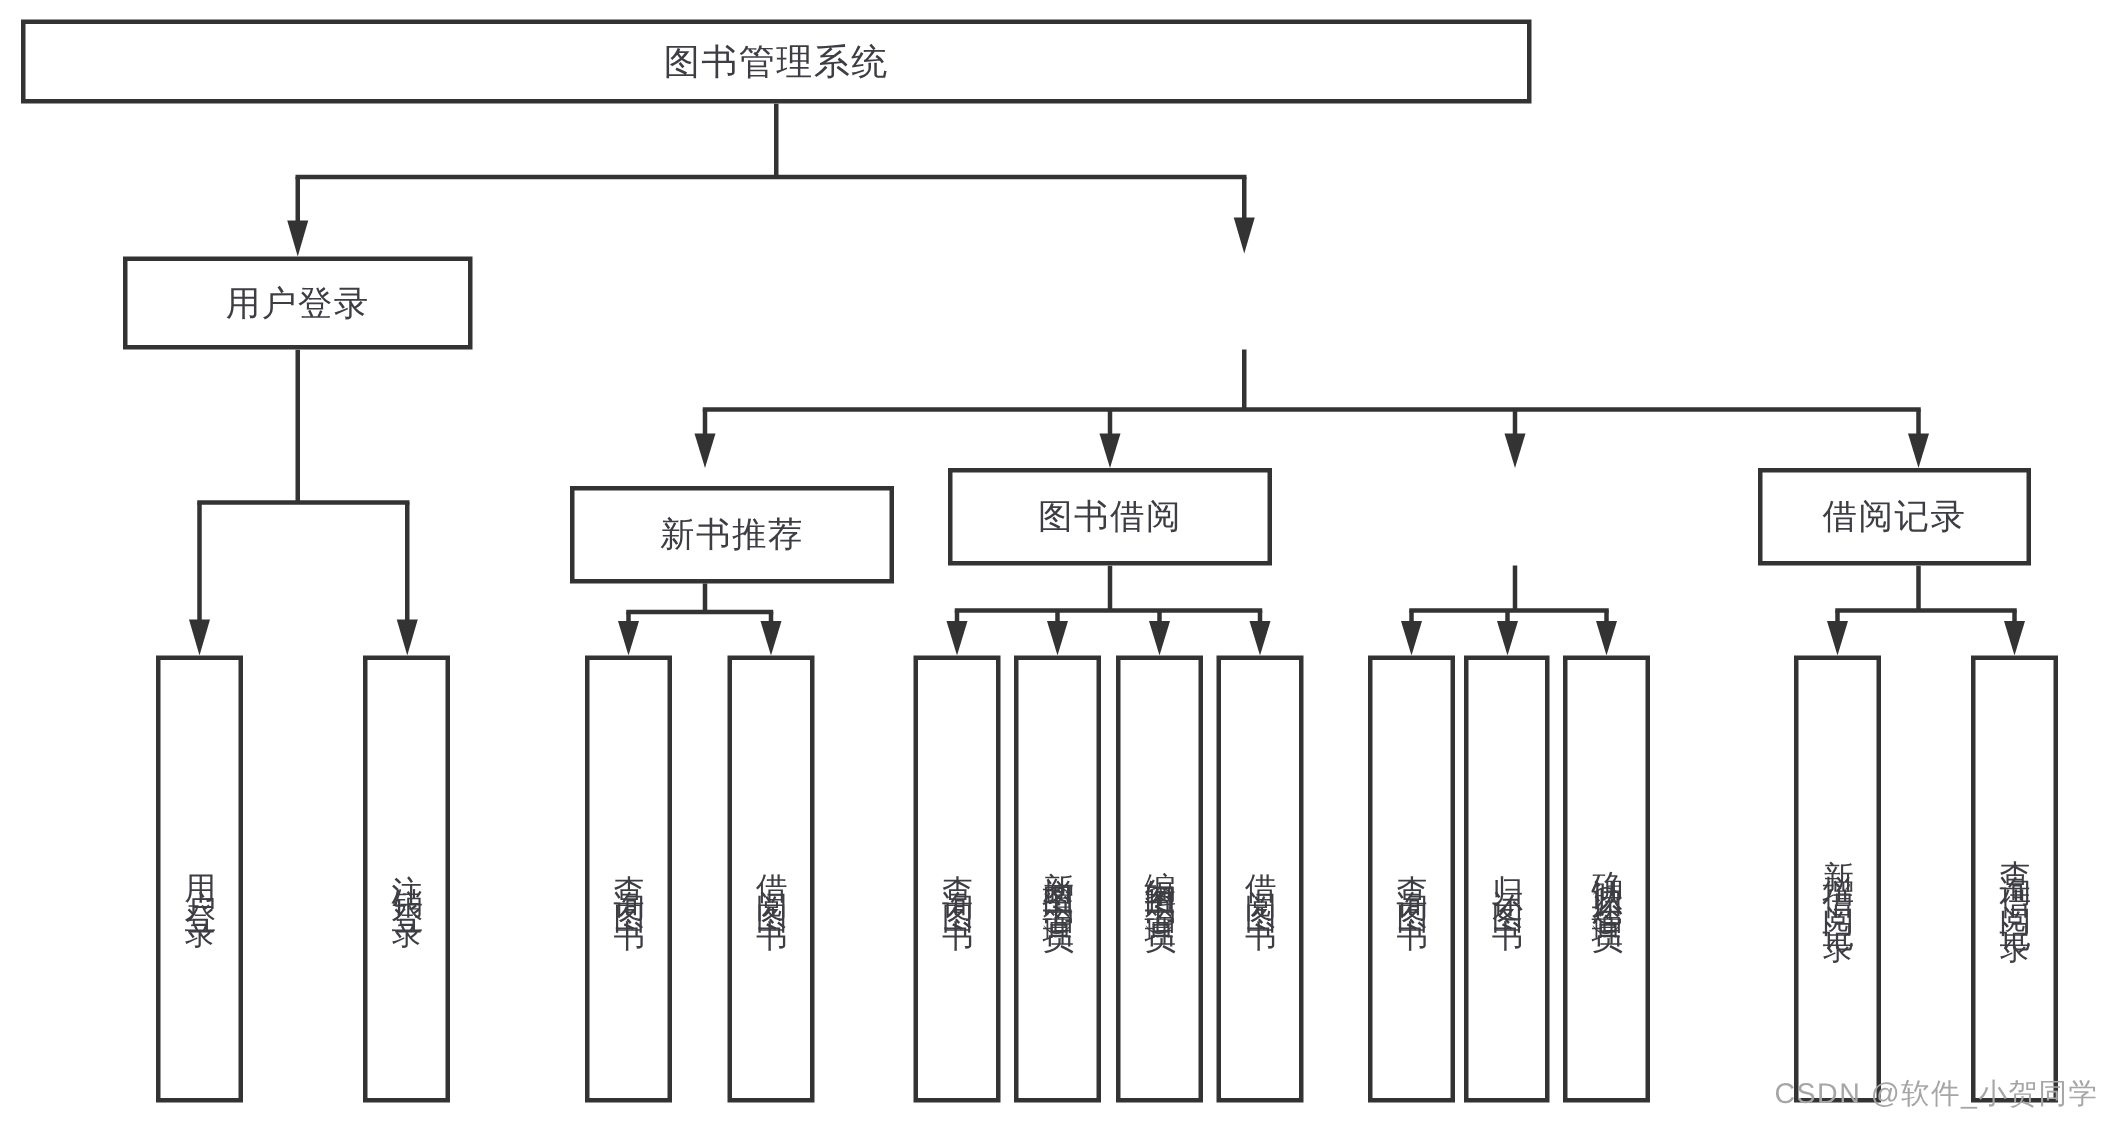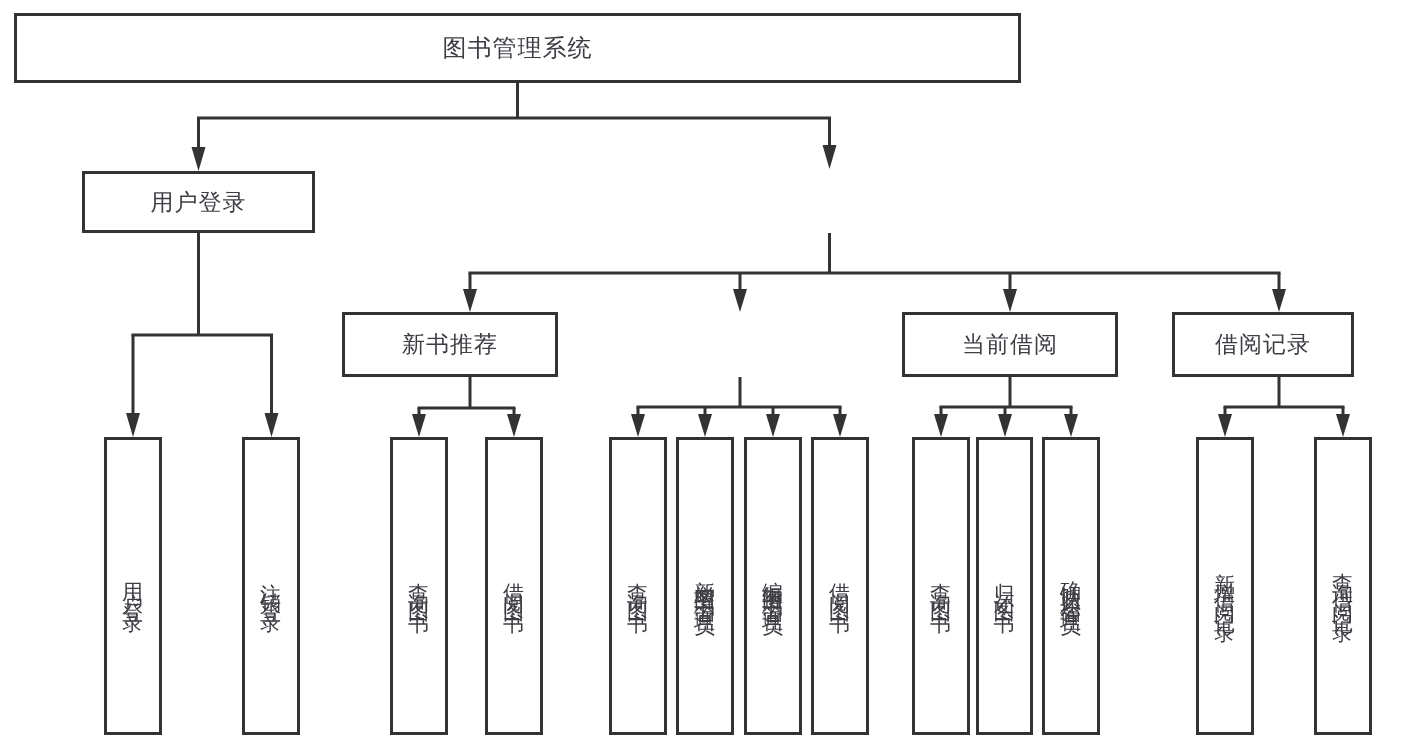--- a/index.html
+++ b/index.html
@@ -28,21 +28,21 @@
   .hbox {
     position: absolute;
     border: 3px solid var(--line);
     background: #ffffff;
     display: flex;
     align-items: center;
     justify-content: center;
     color: var(--text);
     letter-spacing: 1px;
   }
-  .hbox--root { left: 14px; top: 13px; width: 1007px; height: 70px; font-size: 24px; }
+  .hbox--root { left: 14px; top: 13px; width: 1007px; height: 56px; font-size: 24px; }
   .hbox--l2   { font-size: 23px; }
   .hbox--l3   { top: 312px; width: 216px; height: 65px; font-size: 23px; }
   .vbox {
     position: absolute;
     top: 437px;
     width: 58px;
     height: 298px;
     border: 3px solid var(--line);
     background: #ffffff;
     display: flex;
@@ -141,22 +141,22 @@
       <polygon points="1218,414 1232,414 1225,437"></polygon>
       <line x1="1343" y1="407" x2="1343" y2="420"></line>
       <polygon points="1336,414 1350,414 1343,437"></polygon>
     </g>
   </svg>
 
   <div class="hbox hbox--root">图书管理系统</div>
 
   <div class="hbox hbox--l2" style="left:82px; top:171px; width:233px; height:62px;">用户登录</div>
 
-  <div class="hbox hbox--l3" style="left:342px;">新书推荐</div>
-  <div class="hbox hbox--l3" style="left:902px;">当前借阅</div>
+  <div class="hbox hbox--l3" style="left:380px;margin-top:12px;">新书推荐</div>
+  <div class="hbox hbox--l3" style="left:632px;">图书借阅</div>
   <div class="hbox hbox--l3" style="left:1172px; width:182px;">借阅记录</div>
 
   <div class="vbox" style="left:104px;">
     <span class="vlabel">用户登录</span>
   </div>
   <div class="vbox" style="left:242px;">
     <span class="vlabel">注销登录</span>
   </div>
 
   <div class="vbox" style="left:390px;">
@@ -189,13 +189,14 @@
     <span class="vlabel vlabel--tight">确认归还（管理员）</span>
   </div>
 
   <div class="vbox" style="left:1196px;">
     <span class="vlabel">新增借阅记录</span>
   </div>
   <div class="vbox" style="left:1314px;">
     <span class="vlabel">查询借阅记录</span>
   </div>
 
+  <div id="watermark">CSDN @软件_小贺同学</div>
 </div>
 
 </body></html>

